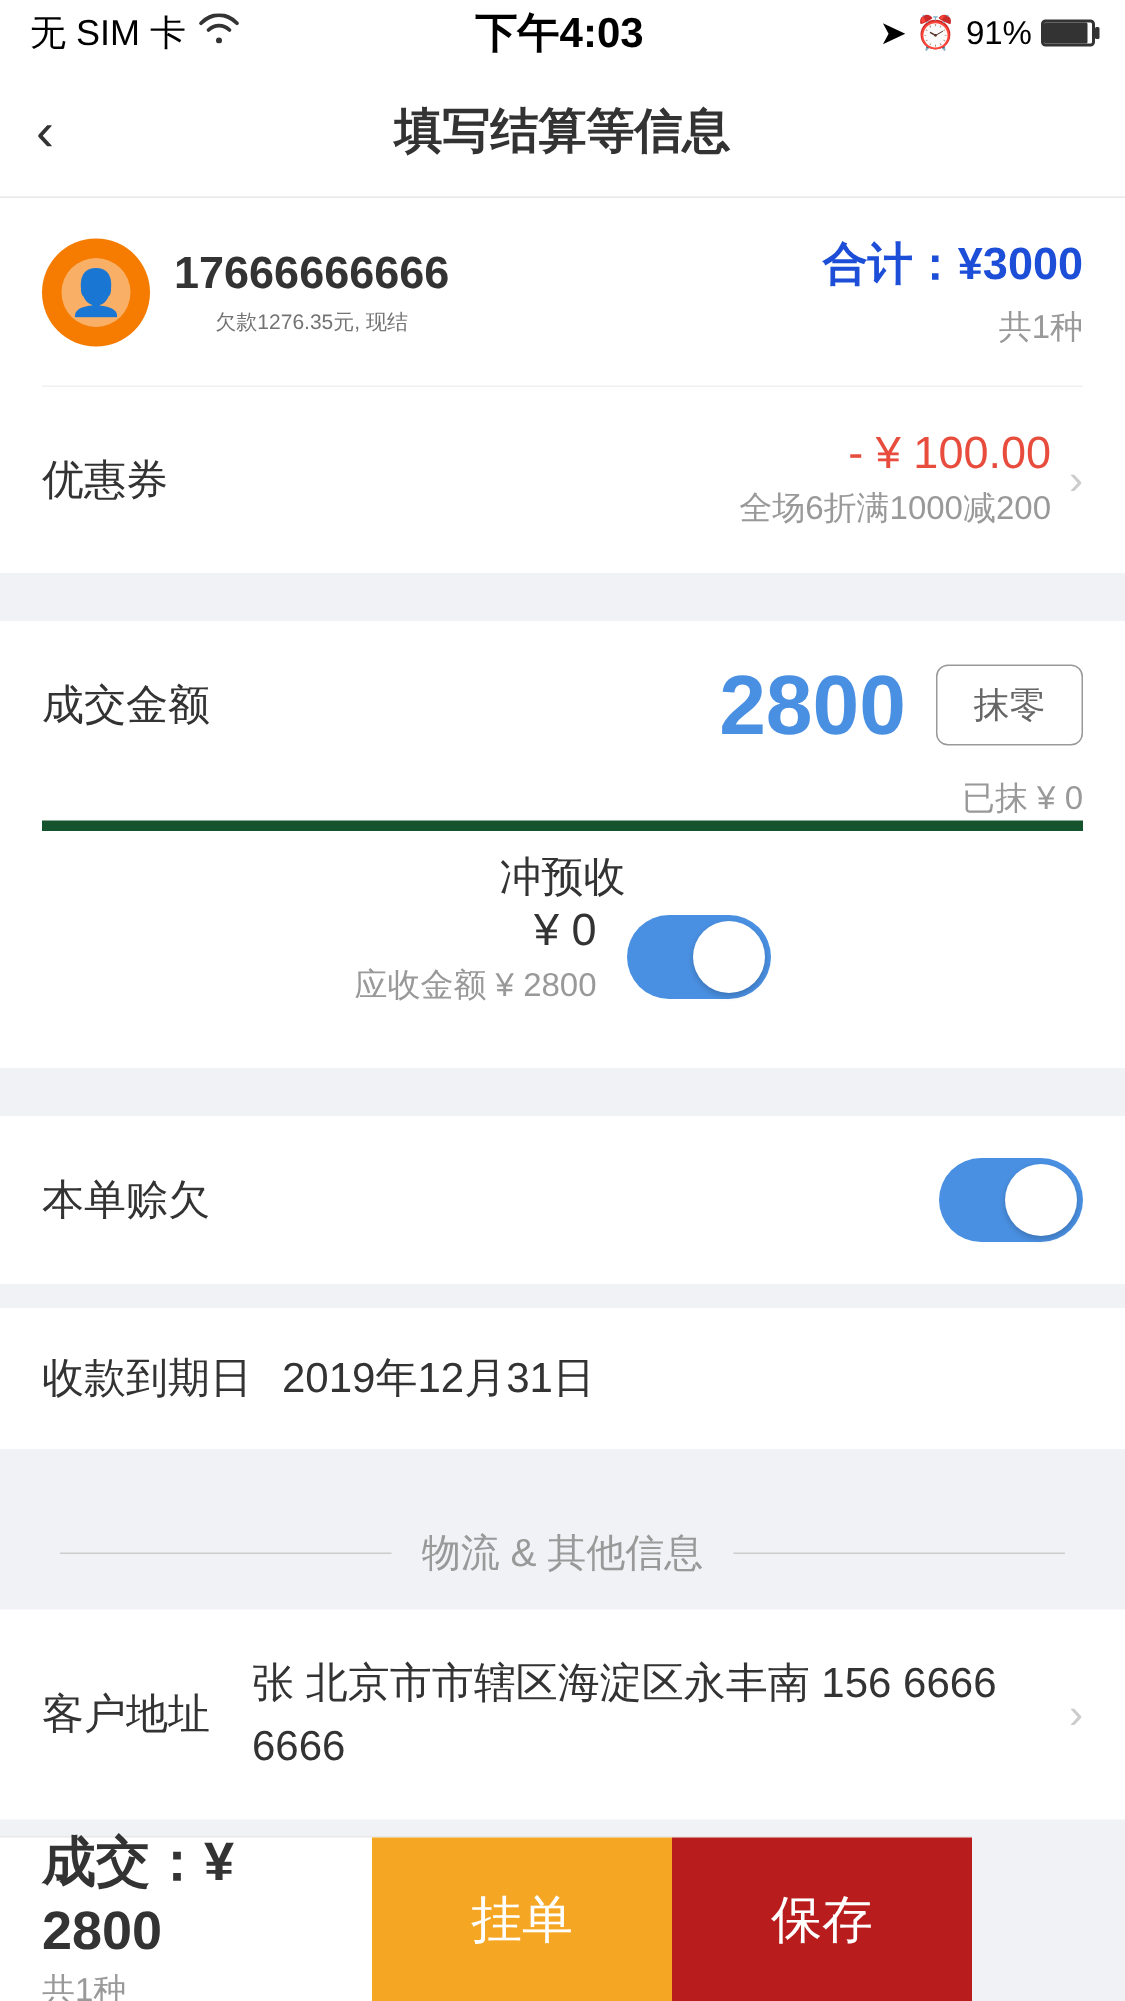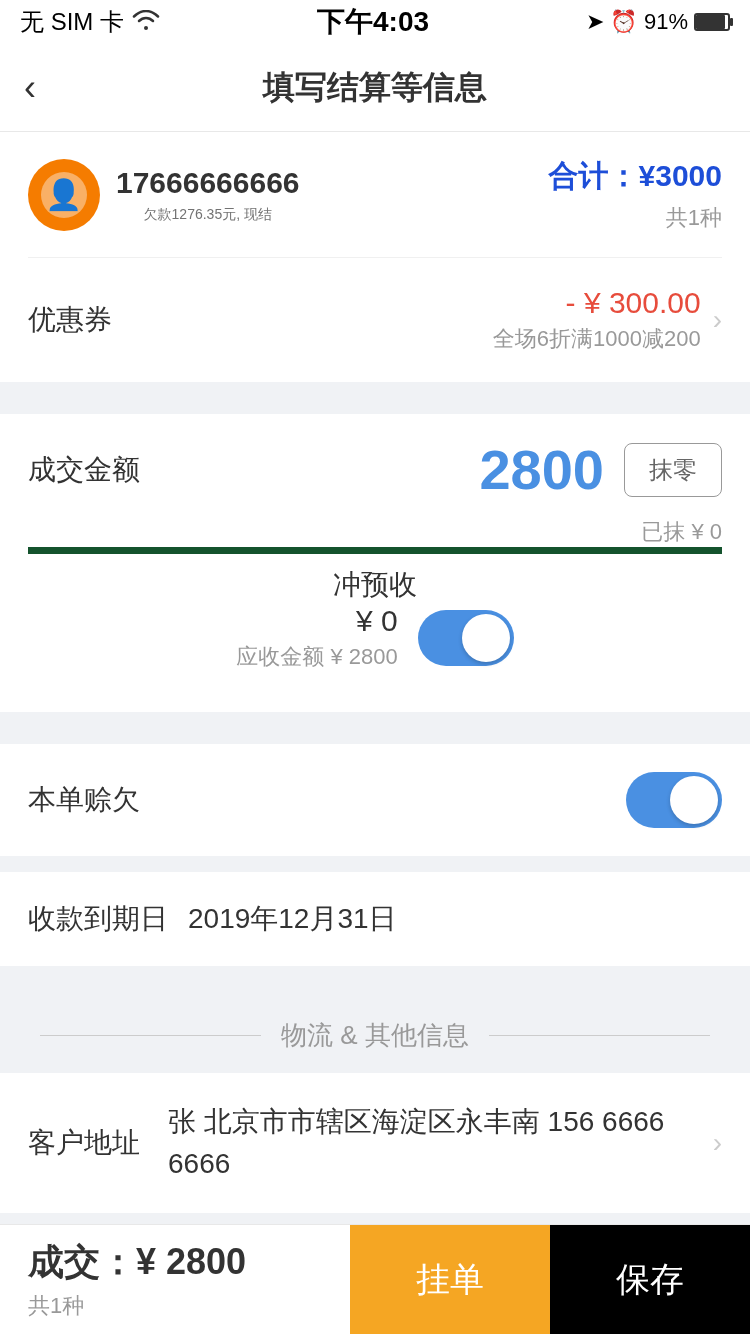--- a/index.html
+++ b/index.html
@@ -230,21 +230,21 @@
     }
     .address-label { font-size: 28px; color: #333; flex-shrink: 0; margin-right: 28px; }
     .address-value { font-size: 28px; color: #333; flex: 1; line-height: 1.5; }
     .address-right { display: flex; align-items: center; }
 
     
     .bottom-bar {
       position: fixed;
       bottom: 0;
       left: 0;
-      width: 750px;
+      width: 648px;
       height: 110px;
       background: #fff;
       display: flex;
       align-items: center;
       border-top: 1px solid #e8e8e8;
     }
     .bottom-summary {
       display: flex;
       flex-direction: column;
       padding: 0 28px;
@@ -262,21 +262,21 @@
       font-size: 34px;
       font-weight: 500;
       display: flex;
       align-items: center;
       justify-content: center;
       cursor: pointer;
     }
     .btn-save {
       width: 200px;
       height: 110px;
-      background: #000000;
+      background: #b91c1c;
       color: white;
       font-size: 34px;
       font-weight: 500;
       display: flex;
       align-items: center;
       justify-content: center;
       cursor: pointer;
     }
   </style>
 </head>
@@ -331,21 +331,21 @@
         </div>
         <div class="total-count">共1种</div>
       </div>
     </div>
     <div class="divider"></div>
 
     <div class="coupon-row">
       <span class="coupon-label">优惠券</span>
       <div class="coupon-right">
         <div class="coupon-desc-wrap">
-          <span class="coupon-amount">- ¥ 300.00</span>
+          <span class="coupon-amount">- ¥ 100.00</span>
           <span class="coupon-desc">全场6折满1000减200</span>
         </div>
         <span class="chevron-right">›</span>
       </div>
     </div>
   </div>
 
   <div style="height:16px;background:#f0f2f5;"></div>
 
   <div class="amount-section">

